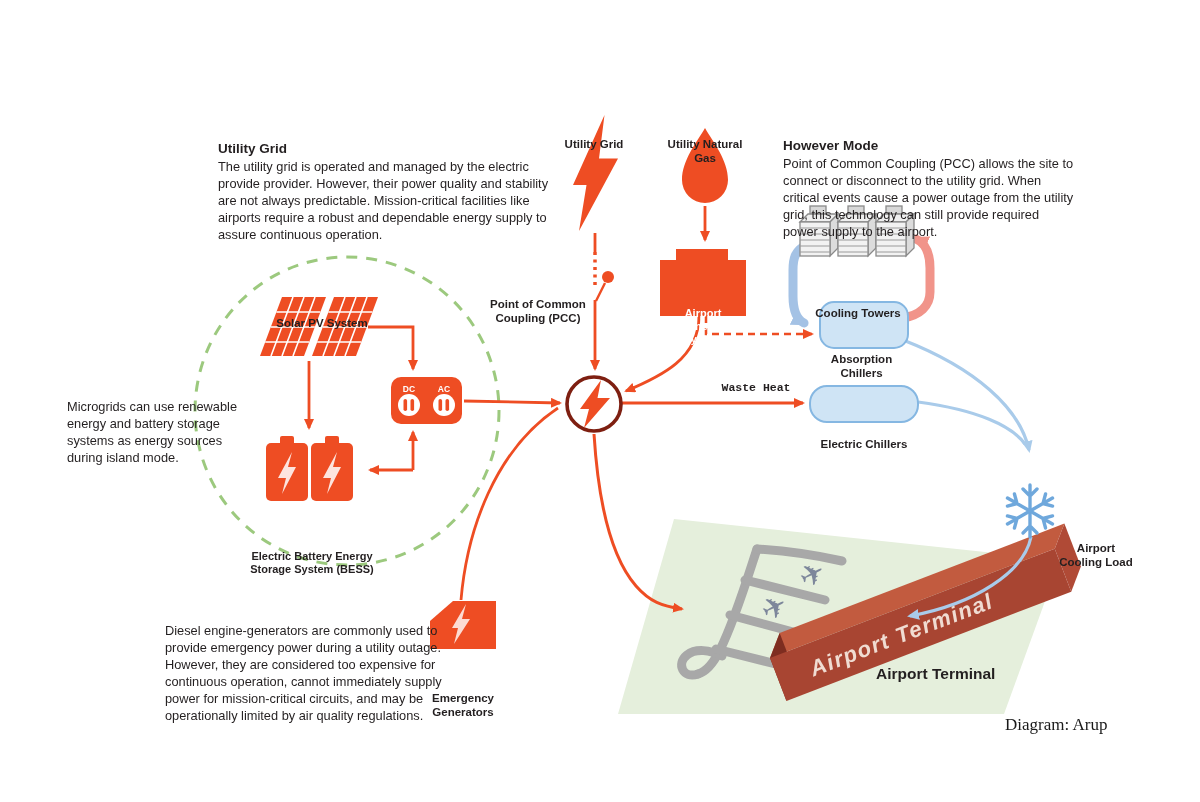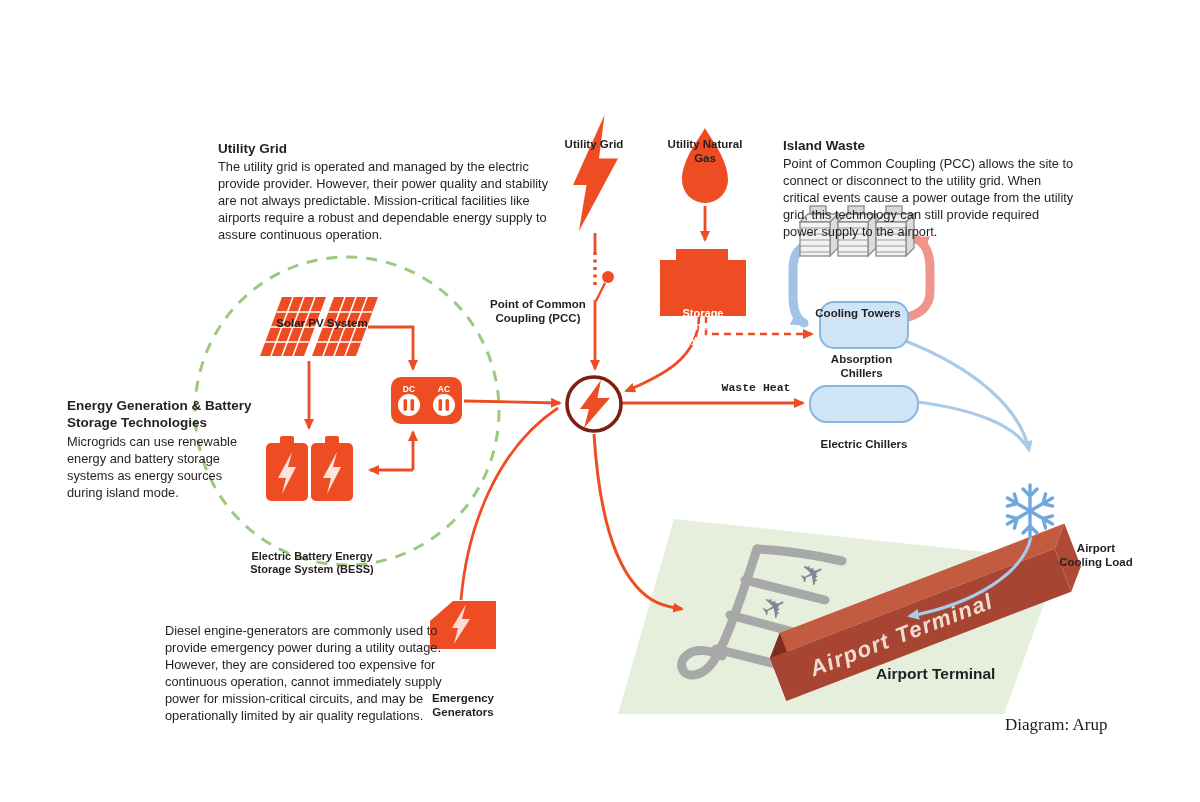--- a/index.html
+++ b/index.html
@@ -199,37 +199,36 @@
       <polygon points="466,604 452,628 458,628 454,644 470,619 462,619" fill="#ffffff" opacity="0.8"></polygon>
     </g>
   </svg>
 
   <div class="abs" style="left:218px;top:99px;width:335px;">
     <div class="tb-title">Utility Grid</div>
     <div class="tb-body">The utility grid is operated and managed by the electric provide provider. However, their power quality and stability are not always predictable. Mission-critical facilities like airports require a robust and dependable energy supply to assure continuous operation.</div>
   </div>
 
   <div class="abs" style="left:783px;top:96px;width:292px;">
-    <div class="tb-title">Island Waste</div>
+    <div class="tb-title">However Mode</div>
     <div class="tb-body">Point of Common Coupling (PCC) allows the site to connect or disconnect to the utility grid. When critical events cause a power outage from the utility grid, this technology can still provide required power supply to the airport.</div>
   </div>
 
   <div class="abs" style="left:67px;top:356px;width:192px;">
-    <div class="tb-title">Energy Generation &amp; Battery Storage Technologies</div>
     <div class="tb-body">Microgrids can use renewable energy and battery storage systems as energy sources during island mode.</div>
   </div>
 
   <div class="abs" style="left:165px;top:580px;width:300px;">
     <div class="tb-body">Diesel engine-generators are commonly used to provide emergency power during a utility outage. However, they are considered too expensive for continuous operation, cannot immediately supply power for mission-critical circuits, and may be operationally limited by air quality regulations.</div>
   </div>
 
   <div class="abs lbl" style="left:544px;top:97px;width:100px;">Utility Grid</div>
   <div class="abs lbl" style="left:663px;top:97px;width:84px;">Utility Natural Gas</div>
   <div class="abs lbl" style="left:488px;top:257px;width:100px;">Point of Common Coupling (PCC)</div>
-  <div class="abs lbl lbl-white" style="left:660px;top:266px;width:86px;font-size:11px;">Storage Cogeneration System</div>
+  <div class="abs lbl lbl-white" style="left:660px;top:266px;width:86px;font-size:11px;">Airport Cogeneration System</div>
   <div class="abs lbl" style="left:808px;top:266px;width:100px;">Cooling Towers</div>
   <div class="abs lbl" style="left:822px;top:312px;width:79px;">Absorption Chillers</div>
   <div class="abs lbl" style="left:720px;top:340px;width:72px;font-family:Liberation Mono, monospace;">Waste Heat</div>
   <div class="abs lbl" style="left:812px;top:397px;width:104px;">Electric Chillers</div>
   <div class="abs lbl" style="left:267px;top:276px;width:110px;">Solar PV System</div>
   <div class="abs lbl" style="left:246px;top:509px;width:132px;font-size:11px;">Electric Battery Energy Storage System (BESS)</div>
   <div class="abs lbl" style="left:413px;top:651px;width:100px;">Emergency Generators</div>
   <div class="abs lbl" style="left:1054px;top:501px;width:84px;">Airport Cooling Load</div>
   <div class="abs terminal-label" style="left:876px;top:624px;">Airport Terminal</div>
   <div class="abs credit" style="left:1005px;top:674px;">Diagram: Arup</div>

